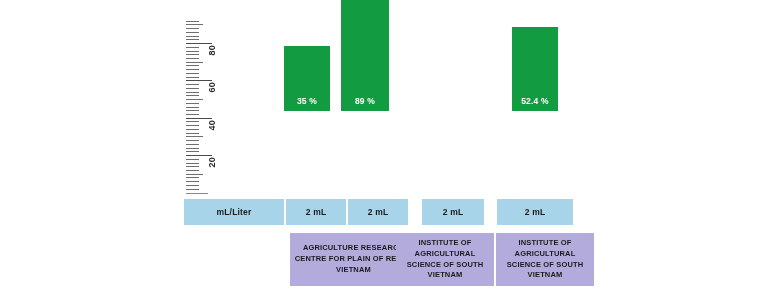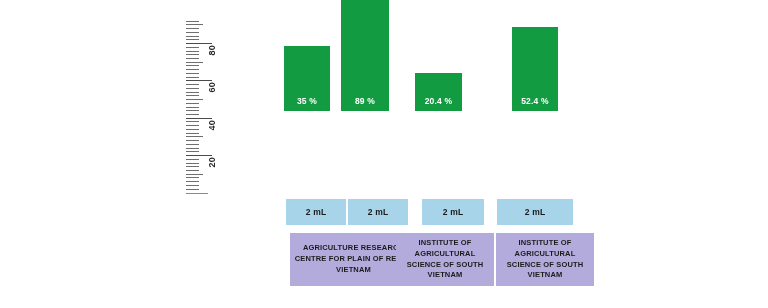--- a/index.html
+++ b/index.html
@@ -189,28 +189,26 @@
     <div class="y-label" style="top:155px;">20</div>
   </div>
 
   <div id="plot">
     <div class="bar" style="left: 284px; width: 46px; height: 65.3px; background: rgb(19, 155, 66);">
       <span class="bar-value">35 %</span>
     </div>
     <div class="bar" style="left: 341px; width: 48px; height: 166.1px; background: rgb(19, 155, 66);">
       <span class="bar-value">89 %</span>
     </div>
-    <div class="bar" style="left: 415px; width: 47px; height: 38.1px; background: rgb(19, 155, 66);">
-      <span class="bar-value">20.4 %</span>
-    </div>
     <div class="bar" style="left: 512px; width: 46px; height: 84.4px; background: rgb(19, 155, 66);">
       <span class="bar-value">52.4 %</span>
     </div>
   </div>
 
+  <div class="dose-cell" style="left:184px; width:100px;">mL/Liter</div>
   <div class="dose-cell" style="left:286px; width:60px;">2 mL</div>
   <div class="dose-cell" style="left:348px; width:60px;">2 mL</div>
   <div class="dose-cell" style="left:422px; width:62px;">2 mL</div>
   <div class="dose-cell" style="left:497px; width:76px;">2 mL</div>
 
   <div class="centre-cell item" style="left:290px; width:127px;">AGRICULTURE RESEARCH CENTRE FOR PLAIN OF REEDS VIETNAM</div>
   <div class="centre-cell item" style="left:396px; width:98px;">INSTITUTE OF AGRICULTURAL SCIENCE OF SOUTH VIETNAM</div>
   <div class="centre-cell item" style="left:496px; width:98px;">INSTITUTE OF AGRICULTURAL SCIENCE OF SOUTH VIETNAM</div>
 
 </div>

